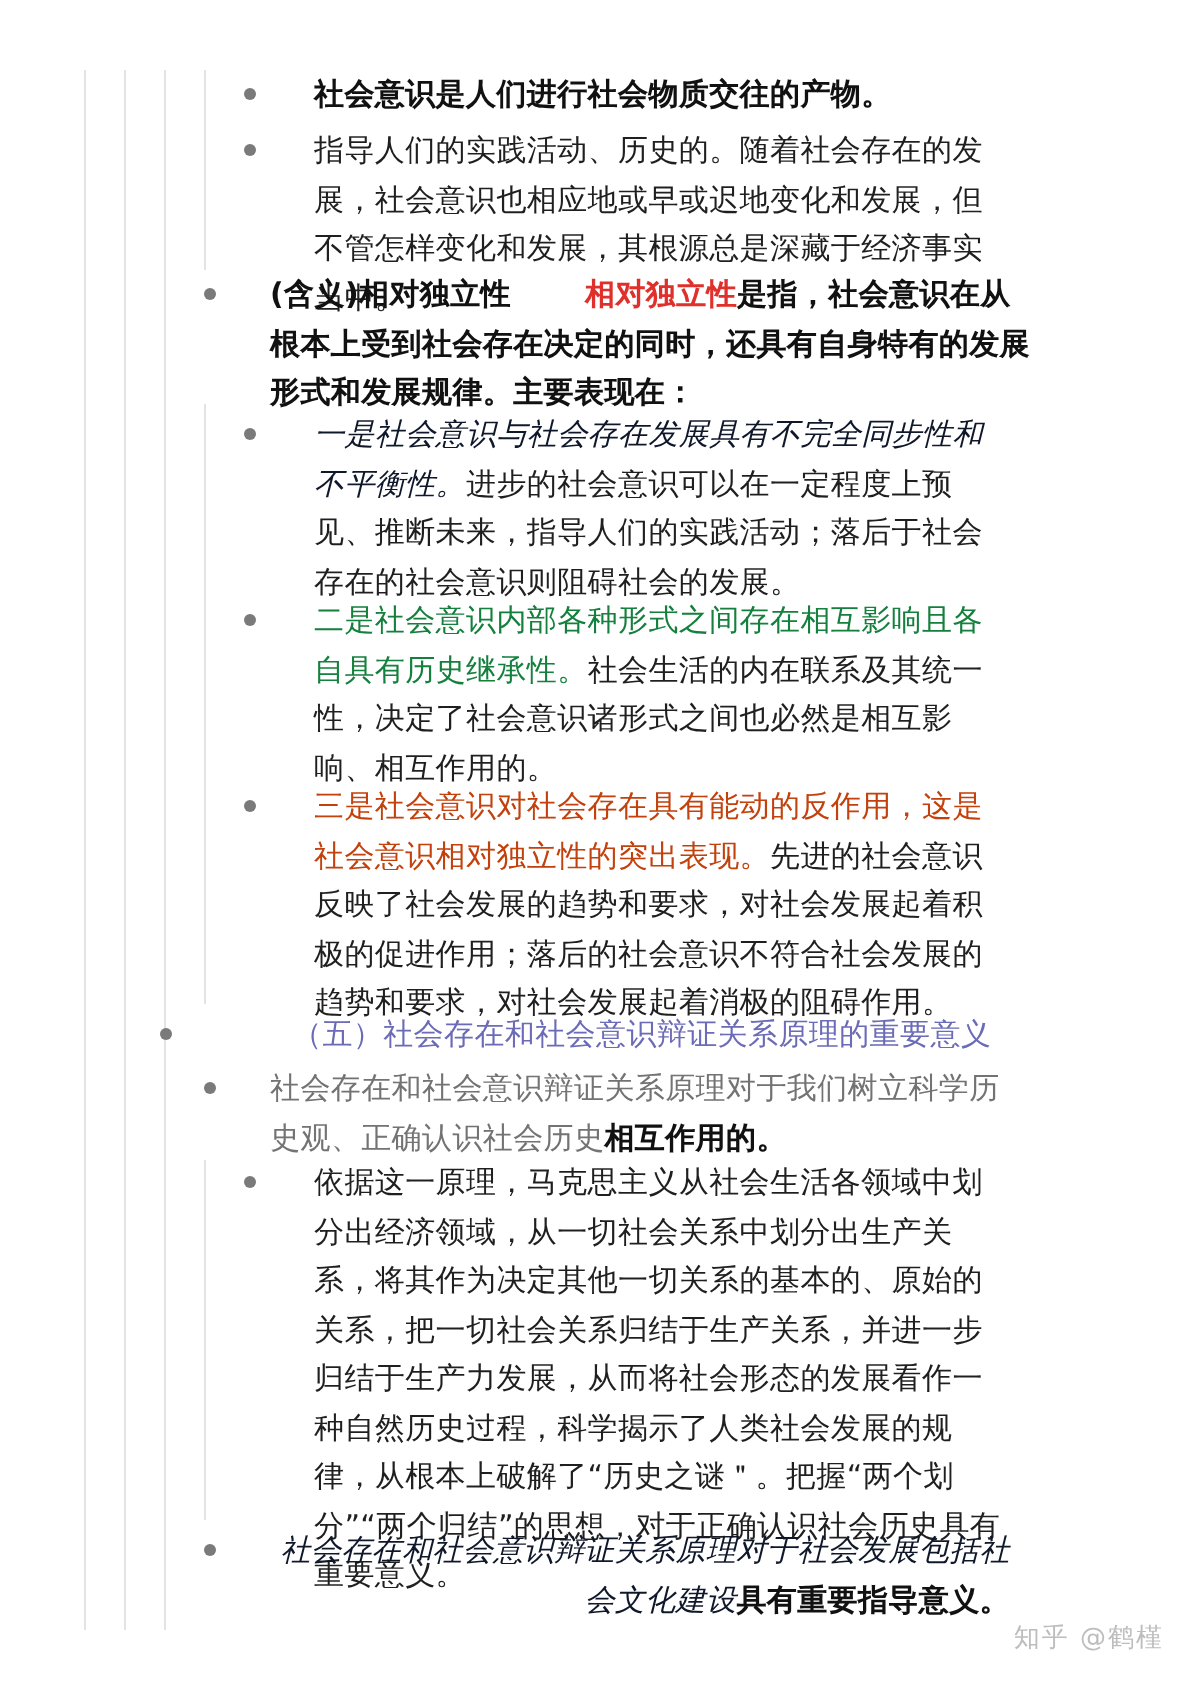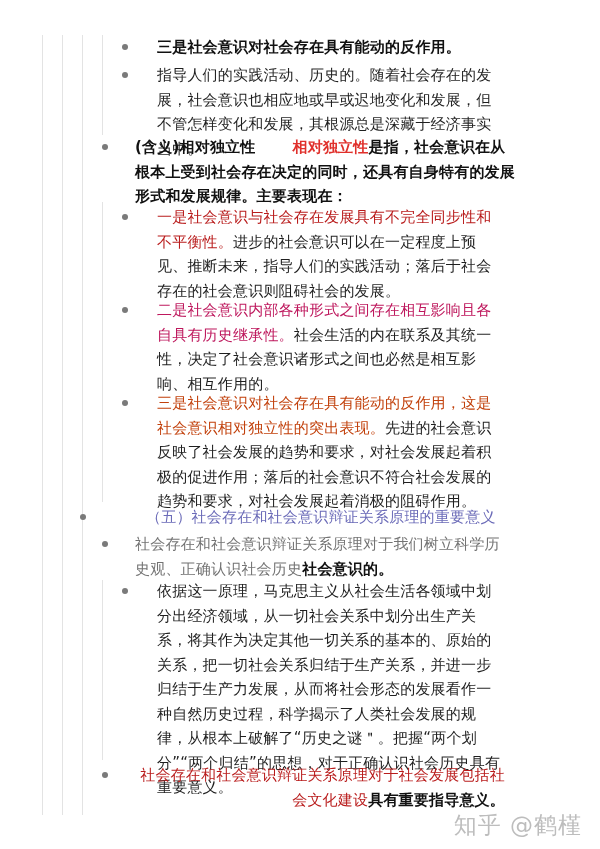--- a/index.html
+++ b/index.html
@@ -3,42 +3,42 @@
 <meta charset="utf-8">
 <style>
   html, body { margin:0; padding:0; background:#ffffff; }
   body { width:600px; height:849px; position:relative; overflow:hidden;
          font-family:"DejaVu Sans", "Liberation Sans", sans-serif; color:#1f1f1f; }
   .guide { position:absolute; width:1px; background:#e3e3e3; }
   .bullet { position:absolute; width:6px; height:6px; border-radius:50%; background:#7a7a7a; }
   .para { position:absolute; font-size:15px; line-height:24.5px; letter-spacing:0.2px; }
   .bold { font-weight:bold; color:#111; }
   .c-red { color:#e0302b; font-weight:bold;padding-left:37px; }
-  .c-orange { color:#b91c1c; }
-  .c-green { color:#be185d; }
+  .c-orange { color:#0f172a;font-style:italic; }
+  .c-green { color:#15803d; }
   .c-blue { color:#c2410c; }
   .c-purple { color:#6b6bb8; }
   .c-darkred { color:#737373; }
   .normal { color:#1f1f1f; }
-  .watermark { position:absolute; right:18px; top:810px; font-size:23px; color:#bdbdbd; letter-spacing:1px; }
+  .watermark { position:absolute; right:18px; top:810px; font-size:13px; color:#bdbdbd; letter-spacing:1px; }
 </style>
 </head>
 <body>
 
 <div class="guide" style="left:42px; top:35px; height:780px;"></div>
 <div class="guide" style="left:62px; top:35px; height:780px;"></div>
 <div class="guide" style="left:82px; top:35px; height:780px;"></div>
 <div class="guide" style="left:102px; top:35px; height:100px;"></div>
 <div class="guide" style="left:102px; top:202px; height:300px;"></div>
 <div class="guide" style="left:82px; top:530px; height:285px;"></div>
 <div class="guide" style="left:102px; top:580px; height:180px;"></div>
 
 <div class="bullet" style="left:122px; top:44px;"></div>
 <div class="para bold" style="left:157px; top:35px; width:380px;">
-  <span>三是社会意识对社会存在具有能动的反作用。</span>
+  <span>社会意识是人们进行社会物质交往的产物。</span>
 </div>
 
 <div class="bullet" style="left:122px; top:72px;"></div>
 <div class="para normal" style="left:157px; top:63px; width:340px;">
   <span>指导人们的实践活动、历史的。随着社会存在的发展，社会意识也相应地或早或迟地变化和发展，但不管怎样变化和发展，其根源总是深藏于经济事实当中。</span>
 </div>
 
 <div class="bullet" style="left:102px; top:144px;"></div>
 <div class="para bold" style="left:135px; top:135px; width:380px;">
   <span>(含义)相对独立性</span><span class="c-red">相对独立性</span><span>是指，社会意识在从根本上受到社会存在决定的同时，还具有自身特有的发展形式和发展规律。主要表现在：</span>
@@ -59,21 +59,21 @@
   <span class="c-blue">三是社会意识对社会存在具有能动的反作用，这是社会意识相对独立性的突出表现。</span><span>先进的社会意识反映了社会发展的趋势和要求，对社会发展起着积极的促进作用；落后的社会意识不符合社会发展的趋势和要求，对社会发展起着消极的阻碍作用。</span>
 </div>
 
 <div class="bullet" style="left:80px; top:514px;"></div>
 <div class="para c-purple" style="left:118px; top:505px; width:400px;margin-left:28px;">
   <span>（五）社会存在和社会意识辩证关系原理的重要意义</span>
 </div>
 
 <div class="bullet" style="left:102px; top:541px;"></div>
 <div class="para" style="left:135px; top:532px; width:370px;">
-  <span class="c-darkred">社会存在和社会意识辩证关系原理对于我们树立科学历史观、正确认识社会历史</span><span class="bold">社会意识的。</span>
+  <span class="c-darkred">社会存在和社会意识辩证关系原理对于我们树立科学历史观、正确认识社会历史</span><span class="bold">相互作用的。</span>
 </div>
 
 <div class="bullet" style="left:122px; top:588px;"></div>
 <div class="para normal" style="left:157px; top:579px; width:345px;">
   <span>依据这一原理，马克思主义从社会生活各领域中划分出经济领域，从一切社会关系中划分出生产关系，将其作为决定其他一切关系的基本的、原始的关系，把一切社会关系归结于生产关系，并进一步归结于生产力发展，从而将社会形态的发展看作一种自然历史过程，科学揭示了人类社会发展的规律，从根本上破解了“历史之谜＂。把握“两个划分”“两个归结”的思想，对于正确认识社会历史具有重要意义。</span>
 </div>
 
 <div class="bullet" style="left:102px; top:772px;"></div>
 <div class="para" style="left:135px; top:763px; width:370px;text-align:right;">
   <span class="c-orange">社会存在和社会意识辩证关系原理对于社会发展包括社会文化建设</span><span class="bold">具有重要指导意义。</span>

